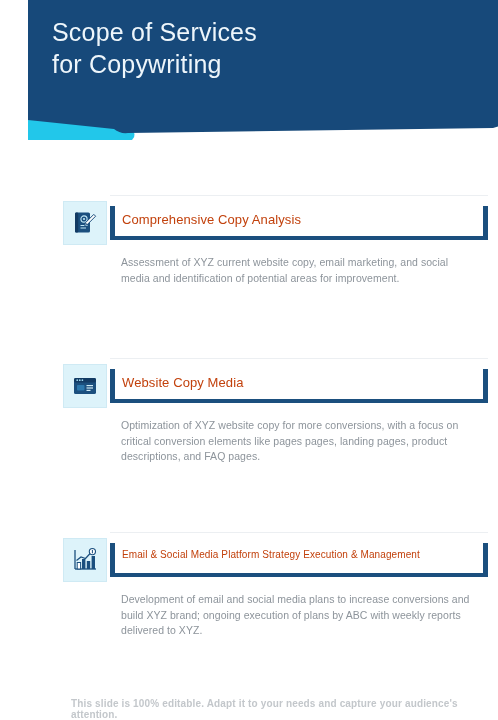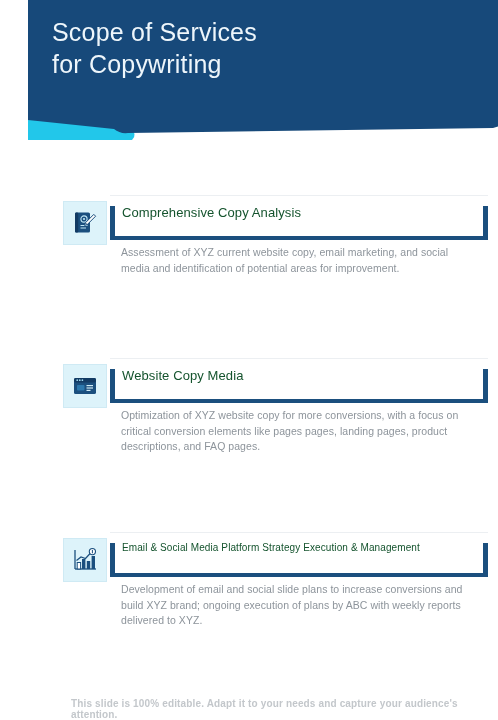--- a/index.html
+++ b/index.html
@@ -112,36 +112,36 @@
     height: 34px;
     border-left: 5px solid #1b4f7e;
     border-bottom: 4px solid #1b4f7e;
     border-right: 5px solid #1b4f7e;
     box-sizing: border-box;
     background: transparent;
   }
   .bar-title {
     position: absolute;
     left: 12px;
-    top: 10px;
+    top: 17px;
     right: 8px;
-    color: #14532d;
+    color: #c2410c;
     font-family: "Liberation Sans", sans-serif;
     font-size: 13px;
     font-weight: 400;
     line-height: 1.2;
     letter-spacing: 0.1px;
     white-space: nowrap;
   }
   .bar-title.small { font-size: 10px; }
 
   .block-body {
     position: absolute;
     left: 93px;
-    top: 50px;
+    top: 60px;
     width: 352px;
     color: #8d949b;
     font-family: "Liberation Sans", sans-serif;
     font-size: 10.5px;
     font-weight: 400;
     line-height: 1.48;
     letter-spacing: 0.05px;
   }
 
   
@@ -233,20 +233,20 @@
           <polyline points="5.5,14.5 10,11 14.5,12.5 20,6.5" fill="none" stroke="#1b4f7e" stroke-width="1.2"></polyline>
           <circle cx="21.4" cy="5.6" r="3.1" fill="#ffffff" stroke="#1b4f7e" stroke-width="1.1"></circle>
           <line x1="21.4" y1="3.9" x2="21.4" y2="7.3" stroke="#1b4f7e" stroke-width="1"></line>
         </svg>
       </div>
       <div class="bar-wrap">
         <div class="bar-top-line"></div>
         <div class="bar-frame"></div>
         <div class="bar-title small">Email &amp; Social Media Platform Strategy Execution &amp; Management</div>
       </div>
-      <div class="block-body">Development of email and social slide plans to increase conversions and build XYZ  brand; ongoing execution of plans by ABC with weekly reports delivered to XYZ.</div>
+      <div class="block-body">Development of email and social media plans to increase conversions and build XYZ  brand; ongoing execution of plans by ABC with weekly reports delivered to XYZ.</div>
     </div>
 
   </div>
 
   <div class="footer-note">This slide is 100% editable. Adapt it to your needs and capture your audience's attention.</div>
 
 </div>
 
 </body></html>

